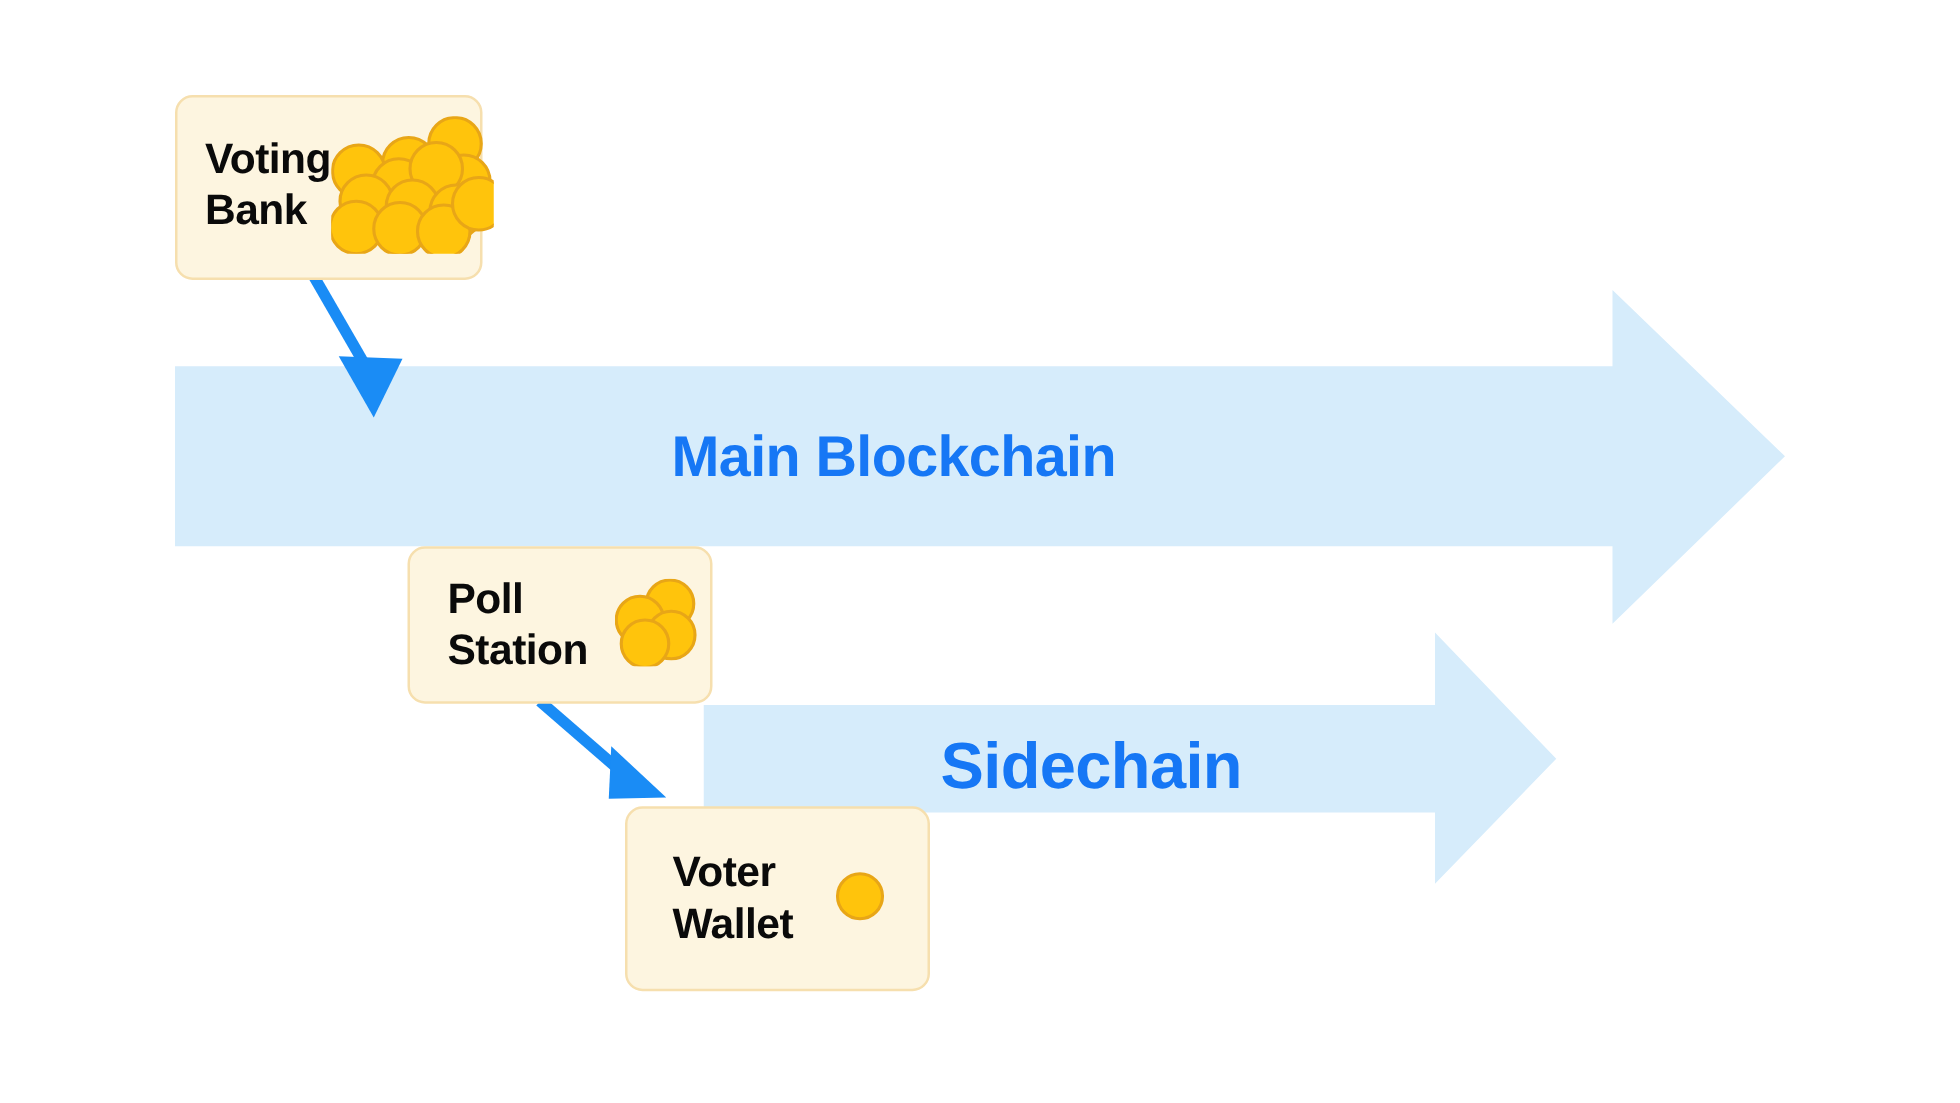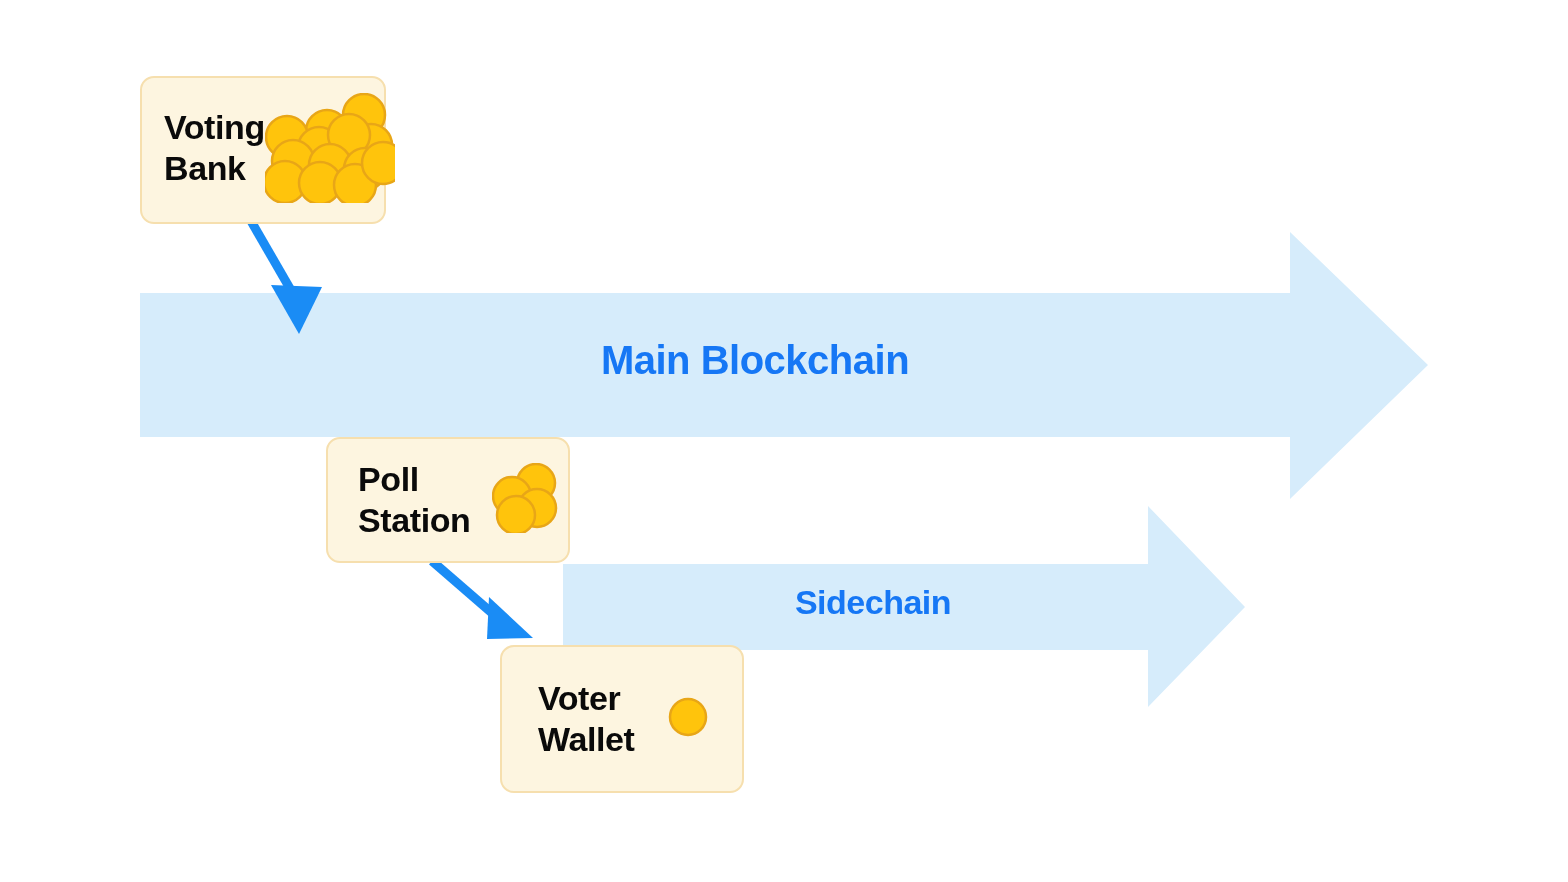--- a/index.html
+++ b/index.html
@@ -28,29 +28,28 @@
     font-weight: bold;
     color: #1677f5;
     white-space: nowrap;
     letter-spacing: -0.5px;
   }
   #main-chain-label {
     left: 0;
     top: 338px;
     width: 1430px;
     text-align: center;
-    font-size: 40px;
-    padding-left: 40px;
+    font-size: 46px;
   }
   #sidechain-label {
     left: 563px;
     top: 583px;
     width: 620px;
     text-align: center;
-    font-size: 34px;
+    font-size: 52px;
   }
   
   .card {
     position: absolute;
     background: #fdf5e0;
     border: 2px solid #f6dfae;
     border-radius: 14px;
     box-sizing: border-box;
     display: flex;
     align-items: center;

